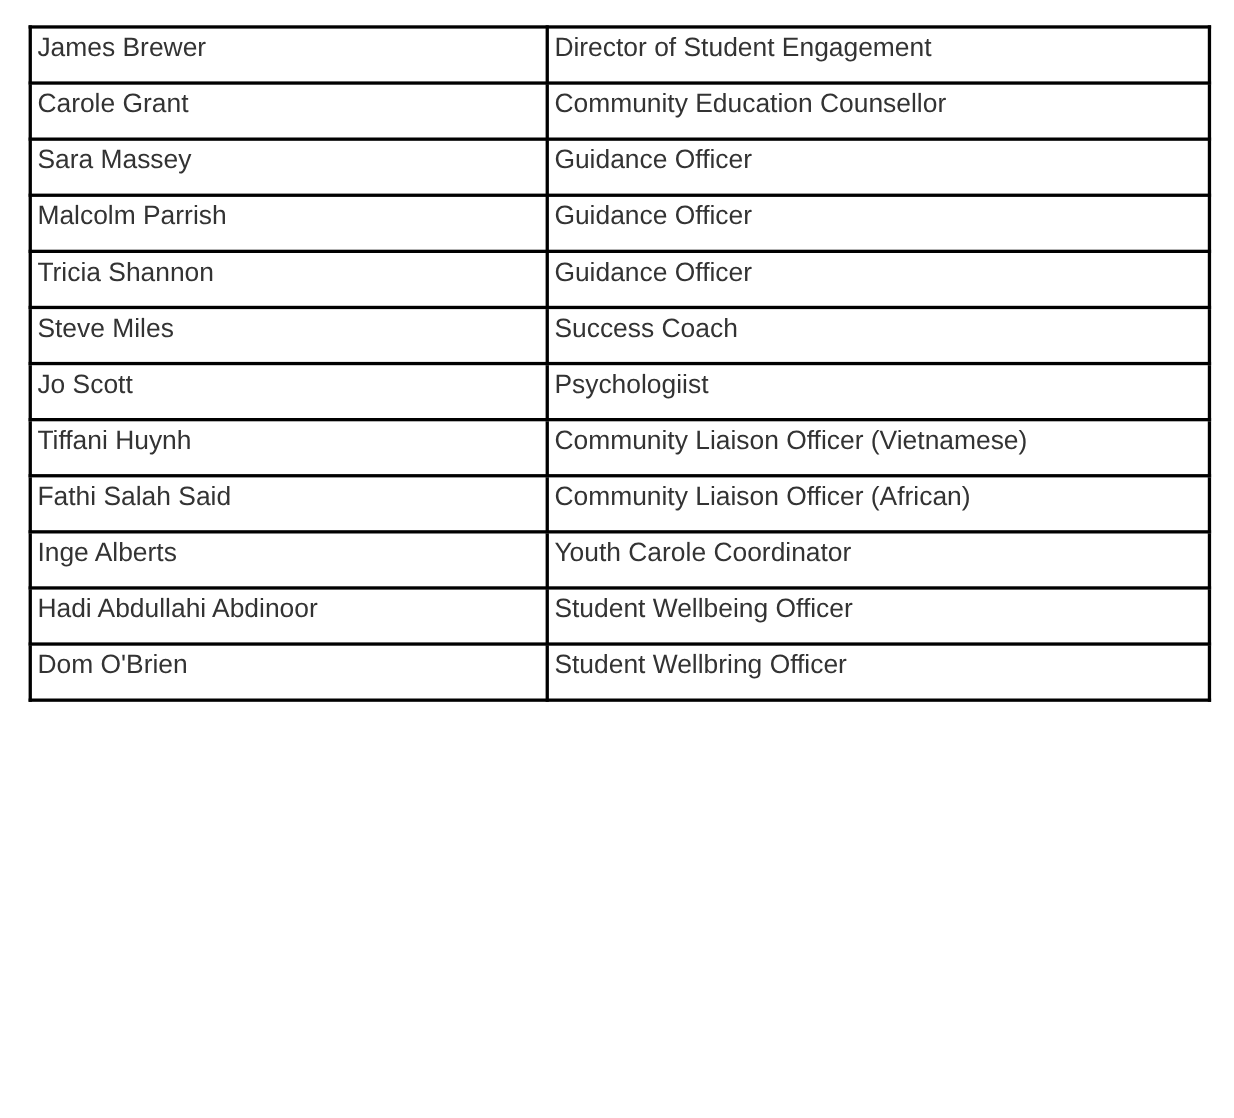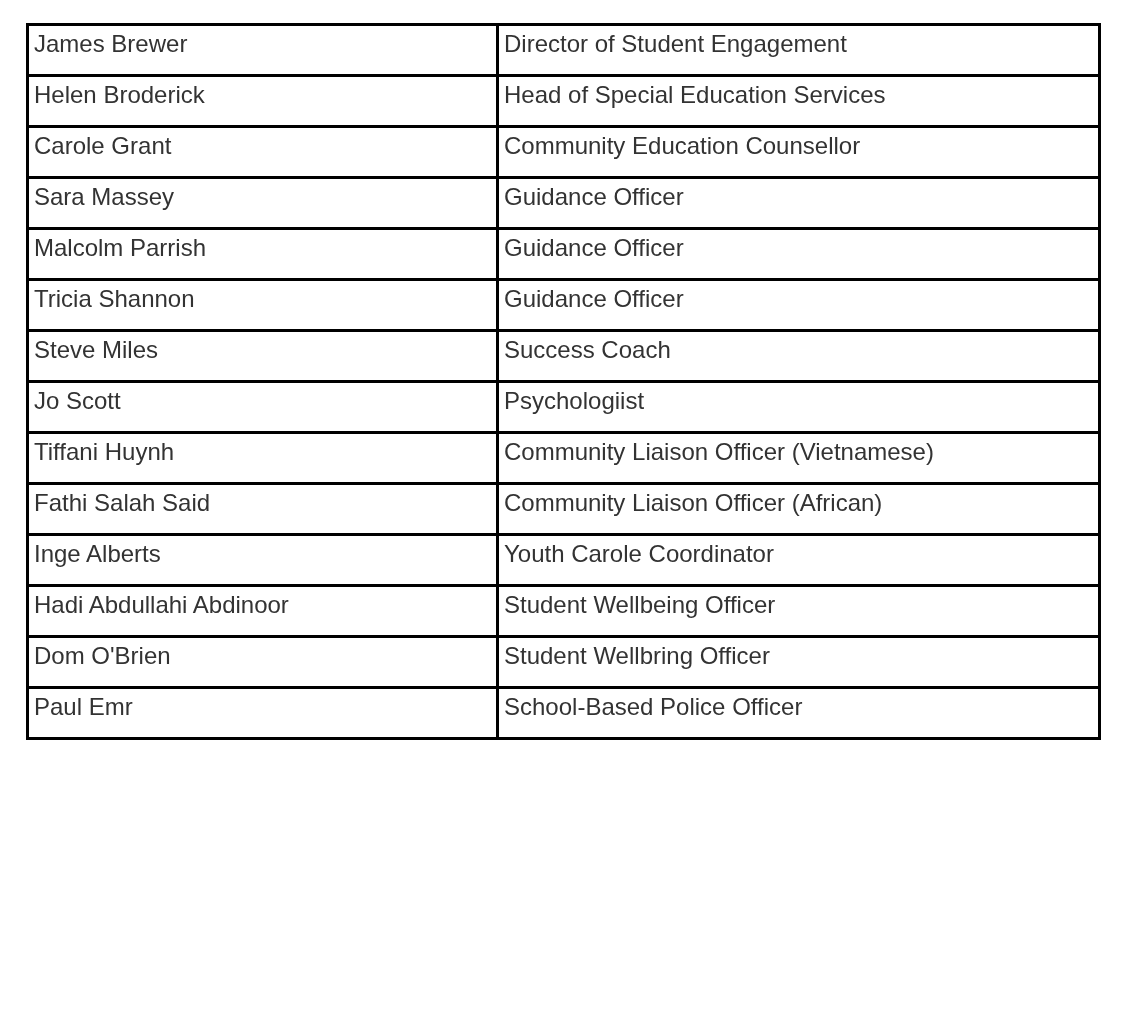--- a/index.html
+++ b/index.html
@@ -48,28 +48,20 @@
     <col class="name-col">
     <col class="role-col">
   </colgroup>
   <tbody>
     <tr>
       <td>
           <span class="cell-text">James Brewer</span>
         </td>
       <td>
           <span class="cell-text">Director of Student Engagement</span>
-        </td>
-    </tr>
-    <tr>
-      <td>
-          <span class="cell-text">Helen Broderick</span>
-        </td>
-      <td>
-          <span class="cell-text">Head of Special Education Services</span>
         </td>
     </tr>
     <tr>
       <td>
           <span class="cell-text">Carole Grant</span>
         </td>
       <td>
           <span class="cell-text">Community Education Counsellor</span>
         </td>
     </tr>
@@ -146,22 +138,14 @@
         </td>
     </tr>
     <tr>
       <td>
           <span class="cell-text">Dom O'Brien</span>
         </td>
       <td>
           <span class="cell-text">Student Wellbring Officer</span>
         </td>
     </tr>
-    <tr>
-      <td>
-          <span class="cell-text">Paul Emr</span>
-        </td>
-      <td>
-          <span class="cell-text">School-Based Police Officer</span>
-        </td>
-    </tr>
   </tbody>
 </table>
 
 </body></html>

